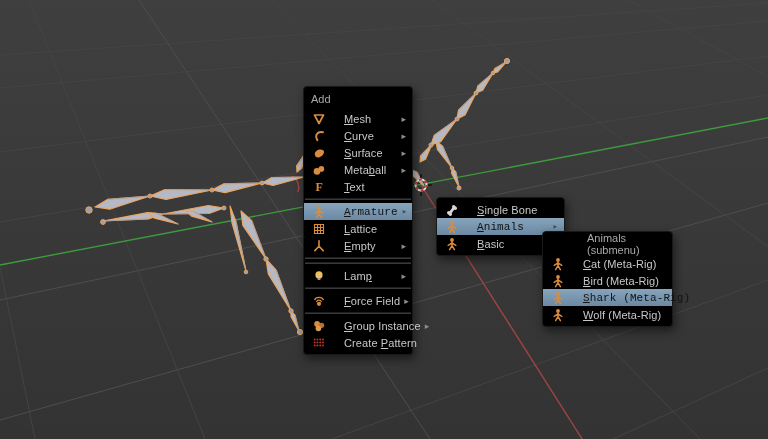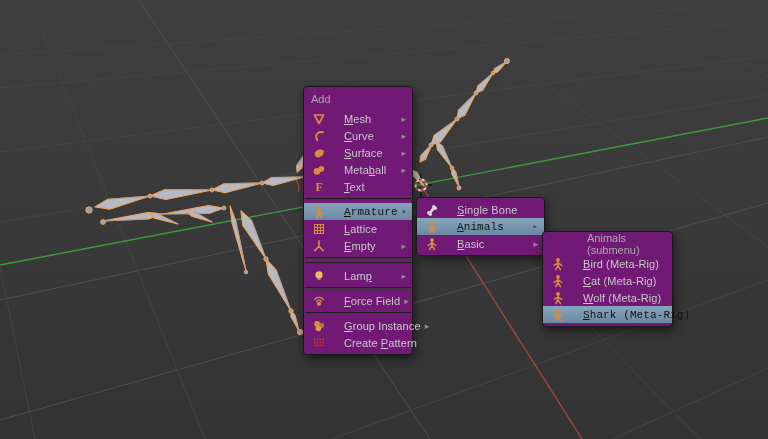--- a/index.html
+++ b/index.html
@@ -1,19 +1,19 @@
 <!DOCTYPE html>
 <html><head>
 <meta charset="utf-8">
 <style>
   html,body{margin:0;padding:0;background:#222;}
   #stage{position:relative;width:768px;height:439px;overflow:hidden;
          font-family:"Liberation Sans",sans-serif;user-select:none;}
   #viewport-svg{position:absolute;left:0;top:0;}
-  .menu{position:absolute;background:#701a75;border:1px solid #191919;border-radius:4px;
+  .menu{position:absolute;background:#000000;border:1px solid #191919;border-radius:4px;
         padding:3px 0;box-shadow:2px 4px 10px rgba(0,0,0,.5);font-size:11px;color:#c8c8c8;}
   .menu .row{display:flex;align-items:center;height:17px;padding:0 6px 0 7px;white-space:nowrap;}
   .menu .row.hl{background:linear-gradient(#87a4bc,#6b89a3);color:#131313;font-family:Liberation Mono, monospace;}
   .menu .hdr{display:flex;align-items:center;height:18px;color:#a9a9a9;margin-bottom:2px;}
   .menu .ic{width:15px;height:14px;flex:none;display:flex;align-items:center;justify-content:center;}
   .menu .lb{margin-left:18px;flex:1;letter-spacing:.1px;}
   .menu .lb .u{text-decoration:underline;text-underline-offset:1px;}
   .menu .ar{flex:none;font-size:9px;color:#8e8e8e;margin-left:4px;}
   .menu .row.hl .ar{color:#3d4c59;}
   .menu .sep{height:0;border-top:1px solid #1f1f1f;border-bottom:1px solid #3a3a3a;margin:3px 1px;}
@@ -252,21 +252,21 @@
               <circle cx="2.6" cy="9.6" r="1" fill="#c23327"></circle>
               <circle cx="5.4" cy="9.6" r="1" fill="#c23327"></circle>
               <circle cx="8.2" cy="9.6" r="1" fill="#c23327"></circle>
               <circle cx="11" cy="9.6" r="1" fill="#c23327"></circle>
             </svg>
           </span>
           <span class="lb">Create <span class="u">P</span>attern</span>
           <span class="ar">&nbsp;</span>
         </div>
       </div>
-      <div class="menu" style="left: 416px; top: 197px; width: 127px;">
+      <div class="menu" style="left: 436px; top: 197px; width: 127px;">
         <div class="row">
           <span class="ic">
             <svg width="14" height="14" viewBox="0 0 14 14">
               <path d="M4.7,10.4 L9.3,4.4" stroke="#d8d8d8" stroke-width="2.6" stroke-linecap="round"></path>
               <circle cx="3.7" cy="9.7" r="1.7" fill="#d8d8d8"></circle>
               <circle cx="5.3" cy="11.3" r="1.7" fill="#d8d8d8"></circle>
               <circle cx="8.7" cy="3.6" r="1.7" fill="#d8d8d8"></circle>
               <circle cx="10.3" cy="5.2" r="1.7" fill="#d8d8d8"></circle>
             </svg>
           </span>
@@ -298,48 +298,48 @@
         <div class="hdr" style="padding-left: 44px;">
           <span>Animals (submenu)</span>
         </div>
         <div class="row">
           <span class="ic">
             <svg width="14" height="14" viewBox="0 0 14 14">
               <circle cx="7" cy="3" r="1.9" fill="#d98c3e"></circle>
               <path d="M7,5 L7,8.6 M7,5.9 L3.2,8.3 M7,5.9 L10.8,8.3 M7,8.6 L4.6,12.6 M7,8.6 L9.4,12.6" stroke="#d98c3e" stroke-width="1.5" stroke-linecap="round" fill="none"></path>
             </svg>
           </span>
+          <span class="lb"><span class="u">C</span>at (Meta-Rig)</span>
+          <span class="ar">&nbsp;</span>
+        </div>
+        <div class="row">
+          <span class="ic">
+            <svg width="14" height="14" viewBox="0 0 14 14">
+              <circle cx="7" cy="3" r="1.9" fill="#d98c3e"></circle>
+              <path d="M7,5 L7,8.6 M7,5.9 L3.2,8.3 M7,5.9 L10.8,8.3 M7,8.6 L4.6,12.6 M7,8.6 L9.4,12.6" stroke="#d98c3e" stroke-width="1.5" stroke-linecap="round" fill="none"></path>
+            </svg>
+          </span>
           <span class="lb"><span class="u">B</span>ird (Meta-Rig)</span>
           <span class="ar">&nbsp;</span>
         </div>
-        <div class="row">
-          <span class="ic">
-            <svg width="14" height="14" viewBox="0 0 14 14">
-              <circle cx="7" cy="3" r="1.9" fill="#d98c3e"></circle>
-              <path d="M7,5 L7,8.6 M7,5.9 L3.2,8.3 M7,5.9 L10.8,8.3 M7,8.6 L4.6,12.6 M7,8.6 L9.4,12.6" stroke="#d98c3e" stroke-width="1.5" stroke-linecap="round" fill="none"></path>
-            </svg>
-          </span>
-          <span class="lb"><span class="u">C</span>at (Meta-Rig)</span>
+        <div class="row hl">
+          <span class="ic">
+            <svg width="14" height="14" viewBox="0 0 14 14">
+              <circle cx="7" cy="3" r="1.9" fill="#d98c3e"></circle>
+              <path d="M7,5 L7,8.6 M7,5.9 L3.2,8.3 M7,5.9 L10.8,8.3 M7,8.6 L4.6,12.6 M7,8.6 L9.4,12.6" stroke="#d98c3e" stroke-width="1.5" stroke-linecap="round" fill="none"></path>
+            </svg>
+          </span>
+          <span class="lb"><span class="u">S</span>hark (Meta-Rig)</span>
           <span class="ar">&nbsp;</span>
         </div>
         <div class="row">
           <span class="ic">
             <svg width="14" height="14" viewBox="0 0 14 14">
               <circle cx="7" cy="3" r="1.9" fill="#d98c3e"></circle>
               <path d="M7,5 L7,8.6 M7,5.9 L3.2,8.3 M7,5.9 L10.8,8.3 M7,8.6 L4.6,12.6 M7,8.6 L9.4,12.6" stroke="#d98c3e" stroke-width="1.5" stroke-linecap="round" fill="none"></path>
             </svg>
           </span>
           <span class="lb"><span class="u">W</span>olf (Meta-Rig)</span>
-          <span class="ar">&nbsp;</span>
-        </div>
-        <div class="row hl">
-          <span class="ic">
-            <svg width="14" height="14" viewBox="0 0 14 14">
-              <circle cx="7" cy="3" r="1.9" fill="#d98c3e"></circle>
-              <path d="M7,5 L7,8.6 M7,5.9 L3.2,8.3 M7,5.9 L10.8,8.3 M7,8.6 L4.6,12.6 M7,8.6 L9.4,12.6" stroke="#d98c3e" stroke-width="1.5" stroke-linecap="round" fill="none"></path>
-            </svg>
-          </span>
-          <span class="lb"><span class="u">S</span>hark (Meta-Rig)</span>
           <span class="ar">&nbsp;</span>
         </div>
       </div>
     </div>
 </div>
 
 </body></html>

